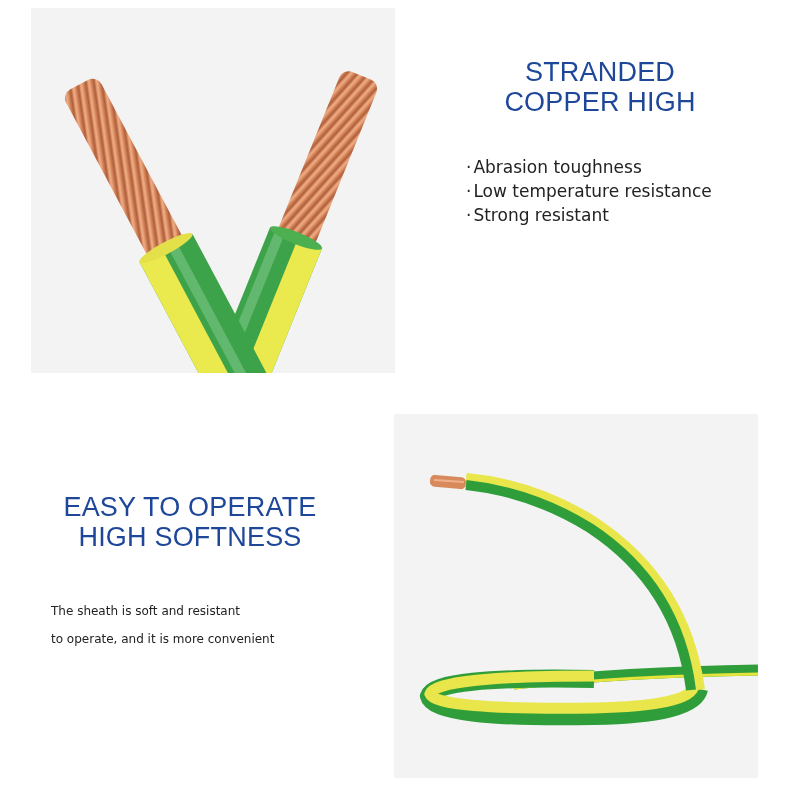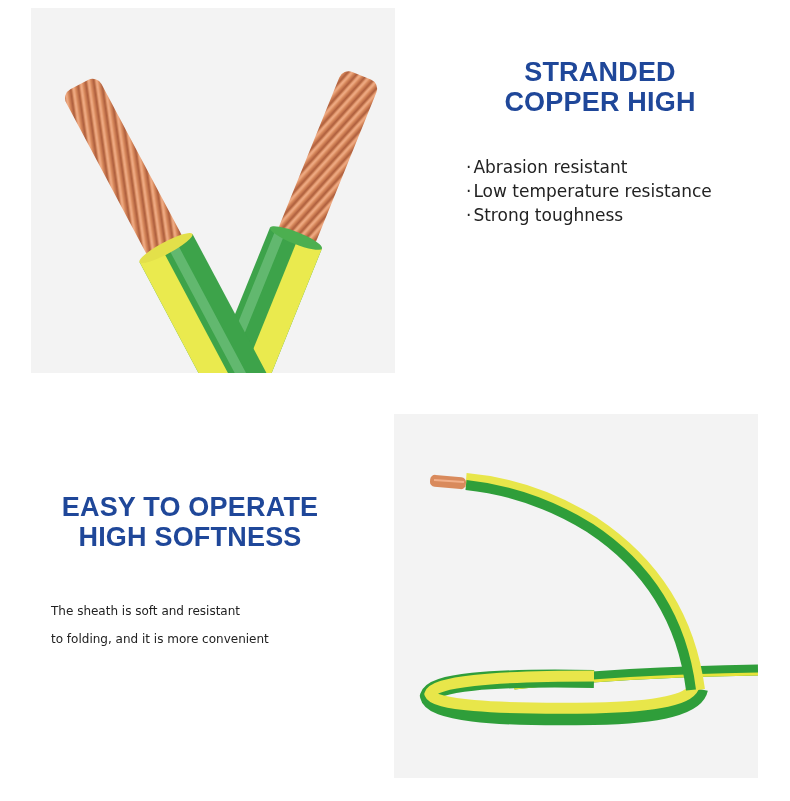--- a/index.html
+++ b/index.html
@@ -10,21 +10,21 @@
     }
     .panel {
       position: absolute; background: #f3f3f3;
       overflow: hidden;
     }
     #panel-top { left: 31px; top: 8px; width: 364px; height: 365px; }
     #panel-bottom { left: 394px; top: 414px; width: 364px; height: 364px; }
     .panel svg { position: absolute; left: 0; top: 0; }
 
     .heading {
-      position: absolute; color: #1f4799; font-weight: bold;
+      position: absolute; color: #1f4799; font-weight: normal;
       font-size: 27px; line-height: 30px; text-align: center;
       letter-spacing: 0.2px;
     }
     #heading-top { left: 460px; top: 57px; width: 280px; }
     #heading-bottom { left: 30px; top: 492px; width: 320px; }
 
     .features {
       position: absolute; left: 466px; top: 155px;
       list-style: none; margin: 0; padding: 0;
       color: #222; font-size: 18px; line-height: 24px;
@@ -75,33 +75,33 @@
     </g>
   </svg>
 </div>
 
 <div class="heading" id="heading-top">
   <div>STRANDED</div>
   <div>COPPER HIGH</div>
 </div>
 
 <ul class="features">
-  <li><span class="dot">·</span><span>Abrasion resistant</span></li>
+  <li><span class="dot">·</span><span>Abrasion toughness</span></li>
   <li><span class="dot">·</span><span>Low temperature resistance</span></li>
-  <li><span class="dot">·</span><span>Strong toughness</span></li>
+  <li><span class="dot">·</span><span>Strong resistant</span></li>
 </ul>
 
 <div class="heading" id="heading-bottom">
   <div>EASY TO OPERATE</div>
   <div>HIGH SOFTNESS</div>
 </div>
 
 <div class="desc">
   <span>The sheath is soft and resistant</span>
-  <span>to folding, and it is more convenient</span>
+  <span>to operate, and it is more convenient</span>
 </div>
 
 <div class="panel" id="panel-bottom">
   <svg width="364" height="364" viewBox="0 0 364 364">
 
     <path d="M120 270 Q 230 258 364 256" stroke="#2f9e3a" stroke-width="11" fill="none"></path>
     <path d="M120 274 Q 230 262 364 260" stroke="#e6e33a" stroke-width="3" fill="none"></path>
 
     <path d="M200 265 Q 40 262 35 282 Q 40 305 200 302 Q 300 300 305 275" stroke="#2f9e3a" stroke-width="18" fill="none"></path>
     <path d="M200 262 Q 42 262 36 280 Q 42 296 200 294 Q 296 292 300 272" stroke="#e8e64a" stroke-width="11" fill="none"></path>

